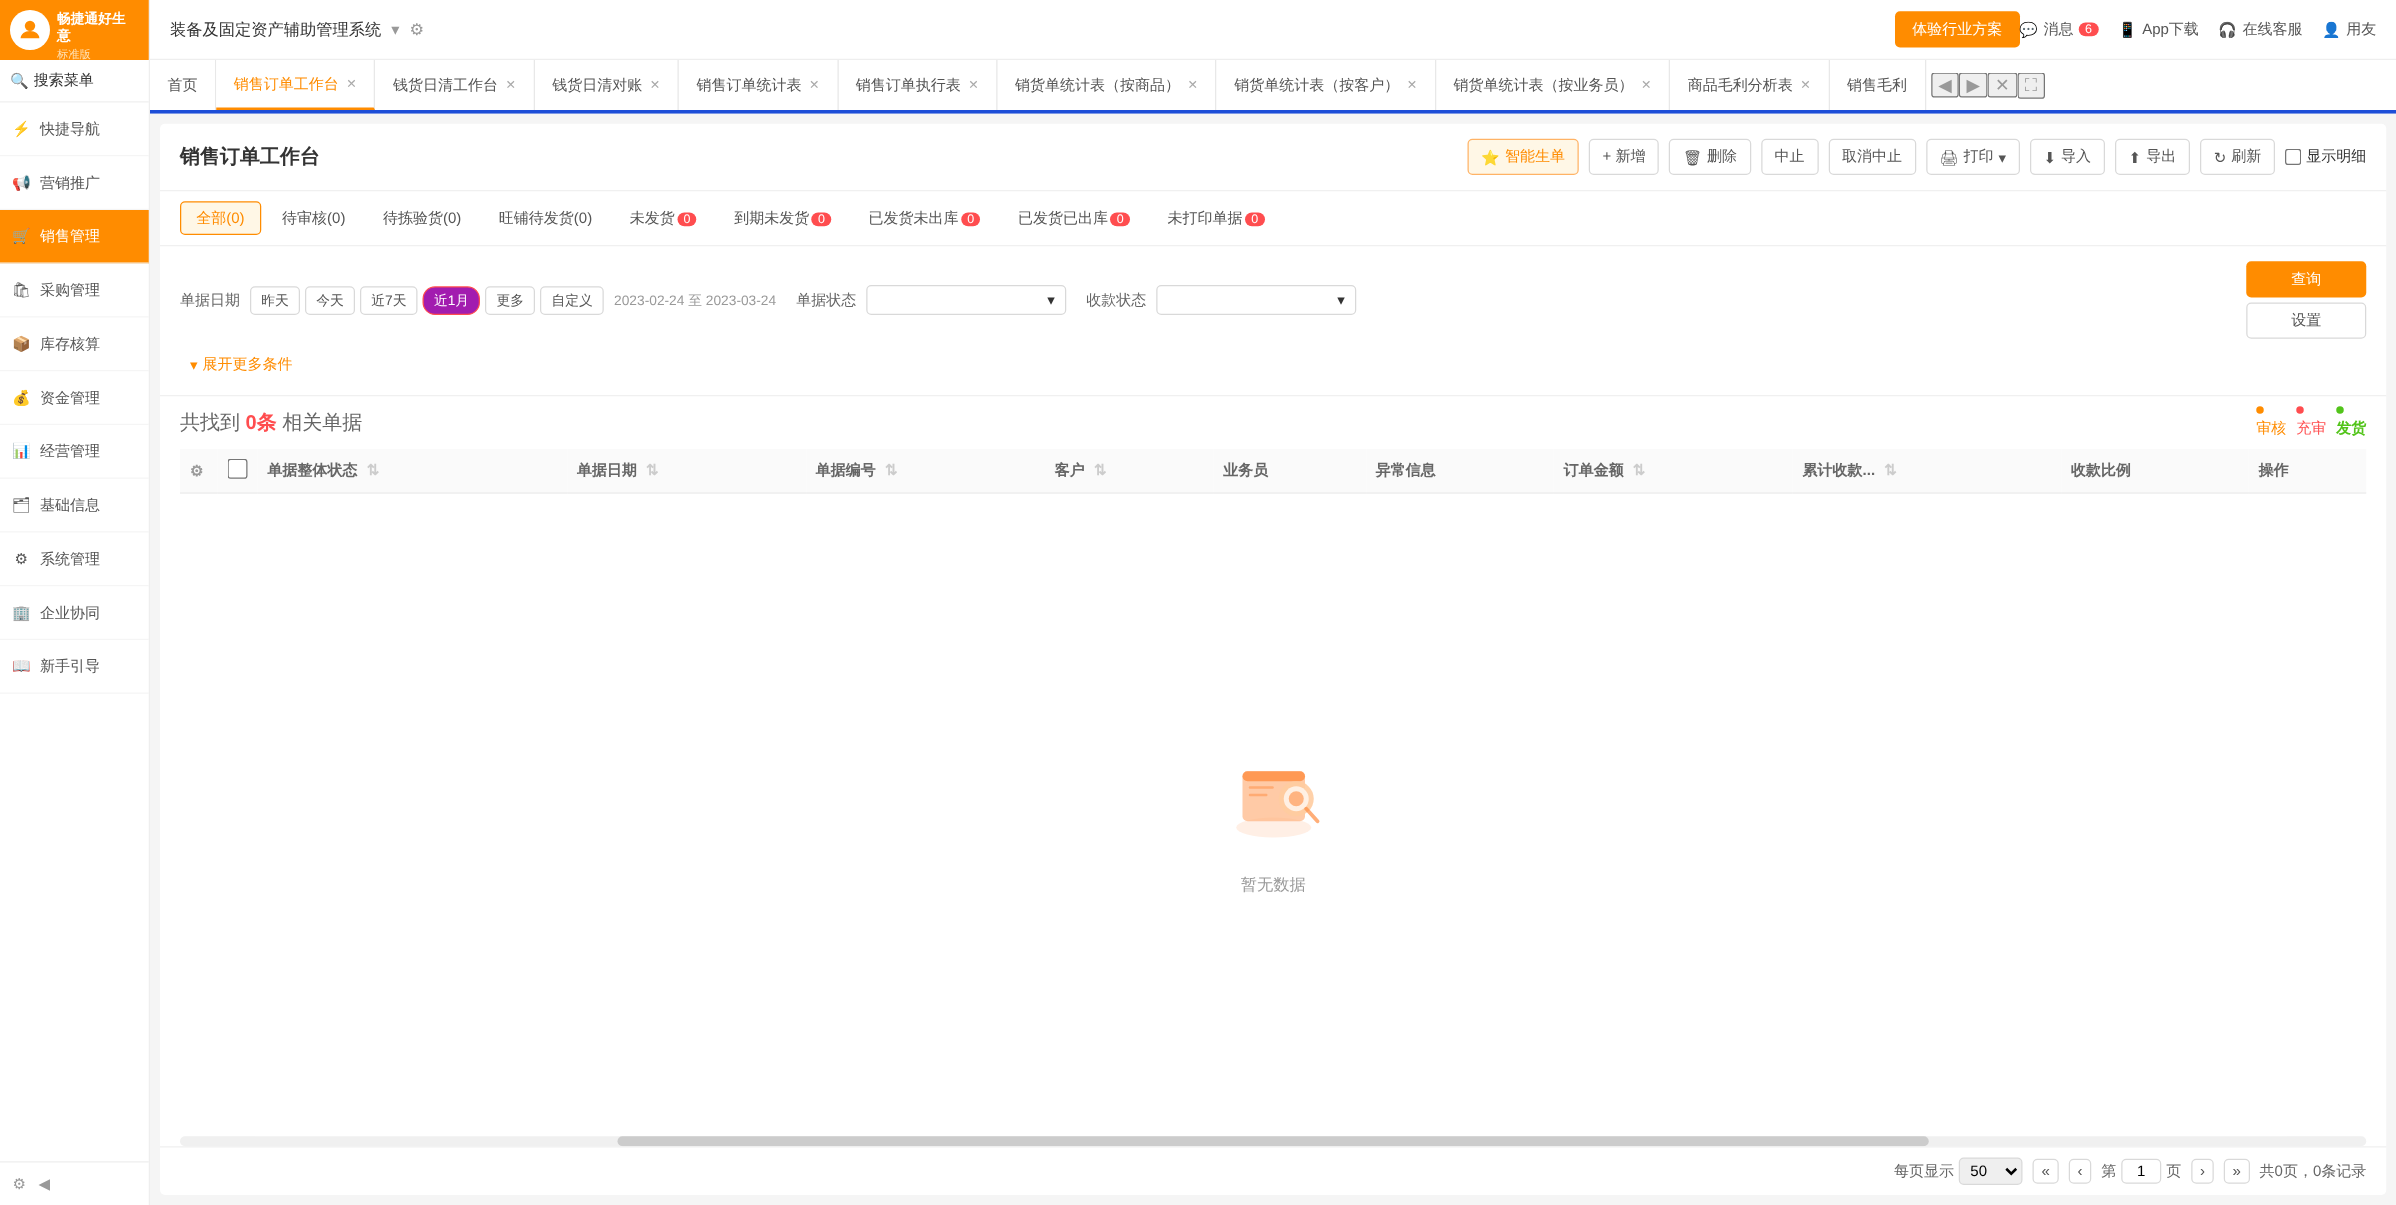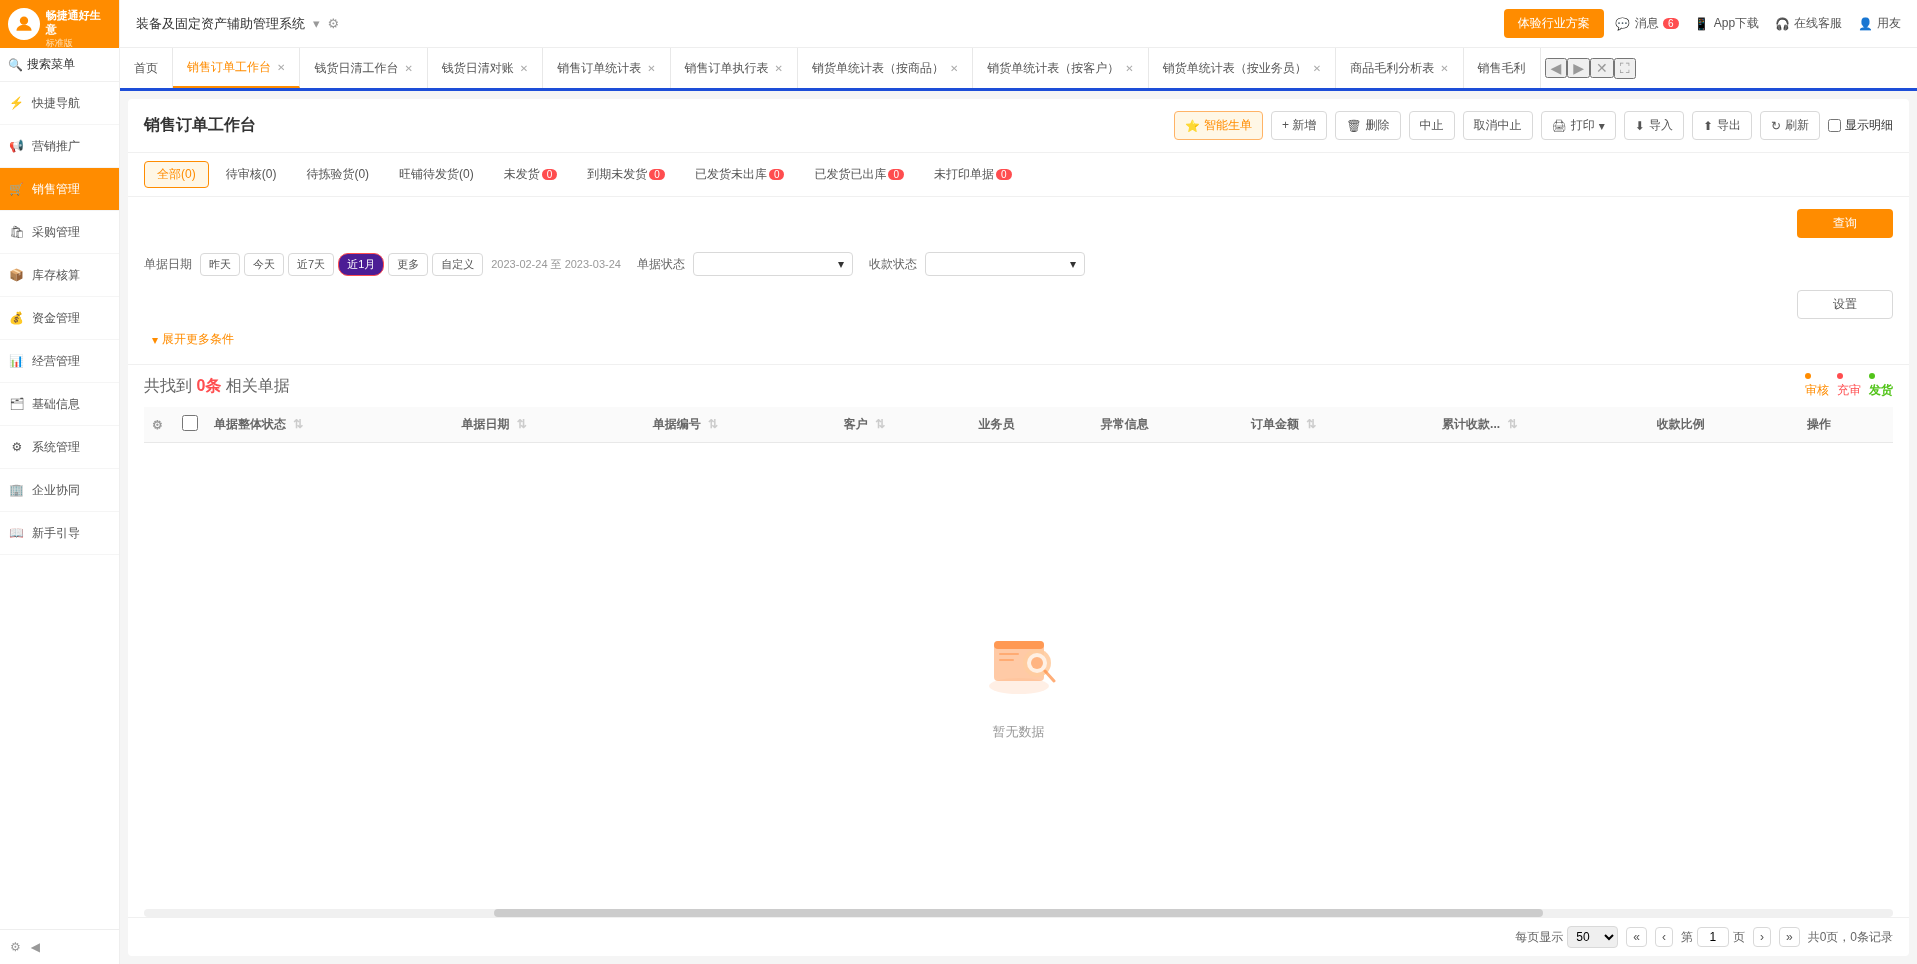--- a/index.html
+++ b/index.html
@@ -16,21 +16,21 @@
     .sidebar-nav-item { display: flex; align-items: center; padding: 12px 8px; gap: 6px; cursor: pointer; border-bottom: 1px solid #f5f5f5; font-size: 12px; color: #555; }
     .sidebar-nav-item.active { background: #ff8c00; color: #fff; }
     .sidebar-nav-item .nav-icon { width: 18px; height: 18px; display: flex; align-items: center; justify-content: center; flex-shrink: 0; }
     .sidebar-bottom { margin-top: auto; display: flex; padding: 10px; gap: 10px; border-top: 1px solid #eee; }
     .sidebar-bottom-icon { cursor: pointer; color: #999; }
 
     
     .main { flex: 1; display: flex; flex-direction: column; overflow: hidden; }
 
     
-    .topbar { height: 48px; background: #fff; border-bottom: 1px solid #eee; display: flex; align-items: center; padding: 0 16px; gap: 12px; }
+    .topbar { height: 48px; background: #fff; border-bottom: 1px solid #eee; display: flex; align-items: center; padding: 0 16px; }
     .topbar-title { font-size: 13px; color: #333; flex: 1; display: flex; align-items: center; gap: 8px; }
     .topbar-btn-orange { background: #ff8c00; color: #fff; border: none; padding: 6px 14px; border-radius: 4px; cursor: pointer; font-size: 12px; }
     .topbar-actions { display: flex; align-items: center; gap: 16px; margin-left: auto; }
     .topbar-action { display: flex; align-items: center; gap: 4px; cursor: pointer; color: #555; font-size: 12px; }
     .badge { background: #ff4d4f; color: #fff; border-radius: 10px; padding: 0 5px; font-size: 10px; min-width: 16px; text-align: center; }
     .gear-icon { cursor: pointer; color: #999; }
 
     
     .tabbar { background: #fff; border-bottom: 3px solid #1d4ed8; display: flex; align-items: center; overflow: hidden; }
     .tab { display: flex; align-items: center; padding: 0 14px; height: 40px; font-size: 12px; cursor: pointer; border-right: 1px solid #e8e8e8; white-space: nowrap; gap: 6px; color: #555; flex-shrink: 0; }
@@ -57,26 +57,26 @@
     .filter-tab.active { color: #ff8c00; border-color: #ff8c00; background: #fff7e6; }
     .filter-tab .count-badge { background: #ff4d4f; color: #fff; border-radius: 10px; padding: 0 5px; font-size: 10px; margin-left: 2px; }
 
     
     .search-area { padding: 12px 16px; border-bottom: 1px solid #f0f0f0; display: flex; flex-direction: column; gap: 8px; }
     .search-row { display: flex; align-items: center; gap: 16px; }
     .search-field { display: flex; align-items: center; gap: 8px; }
     .search-label { color: #666; white-space: nowrap; font-size: 12px; }
     .date-range-btns { display: flex; align-items: center; gap: 4px; }
     .date-btn { padding: 3px 8px; border: 1px solid #d9d9d9; border-radius: 4px; cursor: pointer; font-size: 11px; color: #555; background: #fff; }
-    .date-btn.active { background: #4c1d95; color: #fff; border-color: #ff4d4f; border-radius: 10px; }
+    .date-btn.active { background: #a21caf; color: #fff; border-color: #ff4d4f; border-radius: 10px; }
     .date-display { font-size: 11px; color: #999; }
     .select-field { display: flex; align-items: center; gap: 4px; border: 1px solid #d9d9d9; border-radius: 4px; padding: 4px 8px; min-width: 160px; cursor: pointer; background: #fff; }
     .expand-btn { display: flex; align-items: center; gap: 4px; color: #ff8c00; cursor: pointer; font-size: 12px; padding: 4px 8px; }
     .btn-query { background: #ff8c00; color: #fff; border: none; padding: 6px 36px; border-radius: 4px; cursor: pointer; font-size: 12px; }
-    .btn-setting { background: #fff; color: #555; border: 1px solid #d9d9d9; padding: 5px 14px; border-radius: 4px; cursor: pointer; font-size: 12px; margin-top: 48px; }
+    .btn-setting { background: #fff; color: #555; border: 1px solid #d9d9d9; padding: 5px 14px; border-radius: 4px; cursor: pointer; font-size: 12px; }
     .table-meta { display: flex; align-items: center; justify-content: space-between; padding: 8px 0; }
     .table-meta-left { font-size: 16px; color: #666; }
     .table-meta-right { display: flex; align-items: center; gap: 8px; }
     .meta-action { display: flex; align-items: flex-start; gap: 3px; cursor: pointer; font-size: 12px; flex-direction: column; }
     .meta-action.review { color: #ff8c00; }
     .meta-action.cancel { color: #ff4d4f; }
     .meta-action.ship { color: #52c41a; font-weight: bold; }
     .dot { width: 6px; height: 6px; border-radius: 50%; }
     .dot-orange { background: #ff8c00; }
     .dot-red { background: #ff4d4f; }

